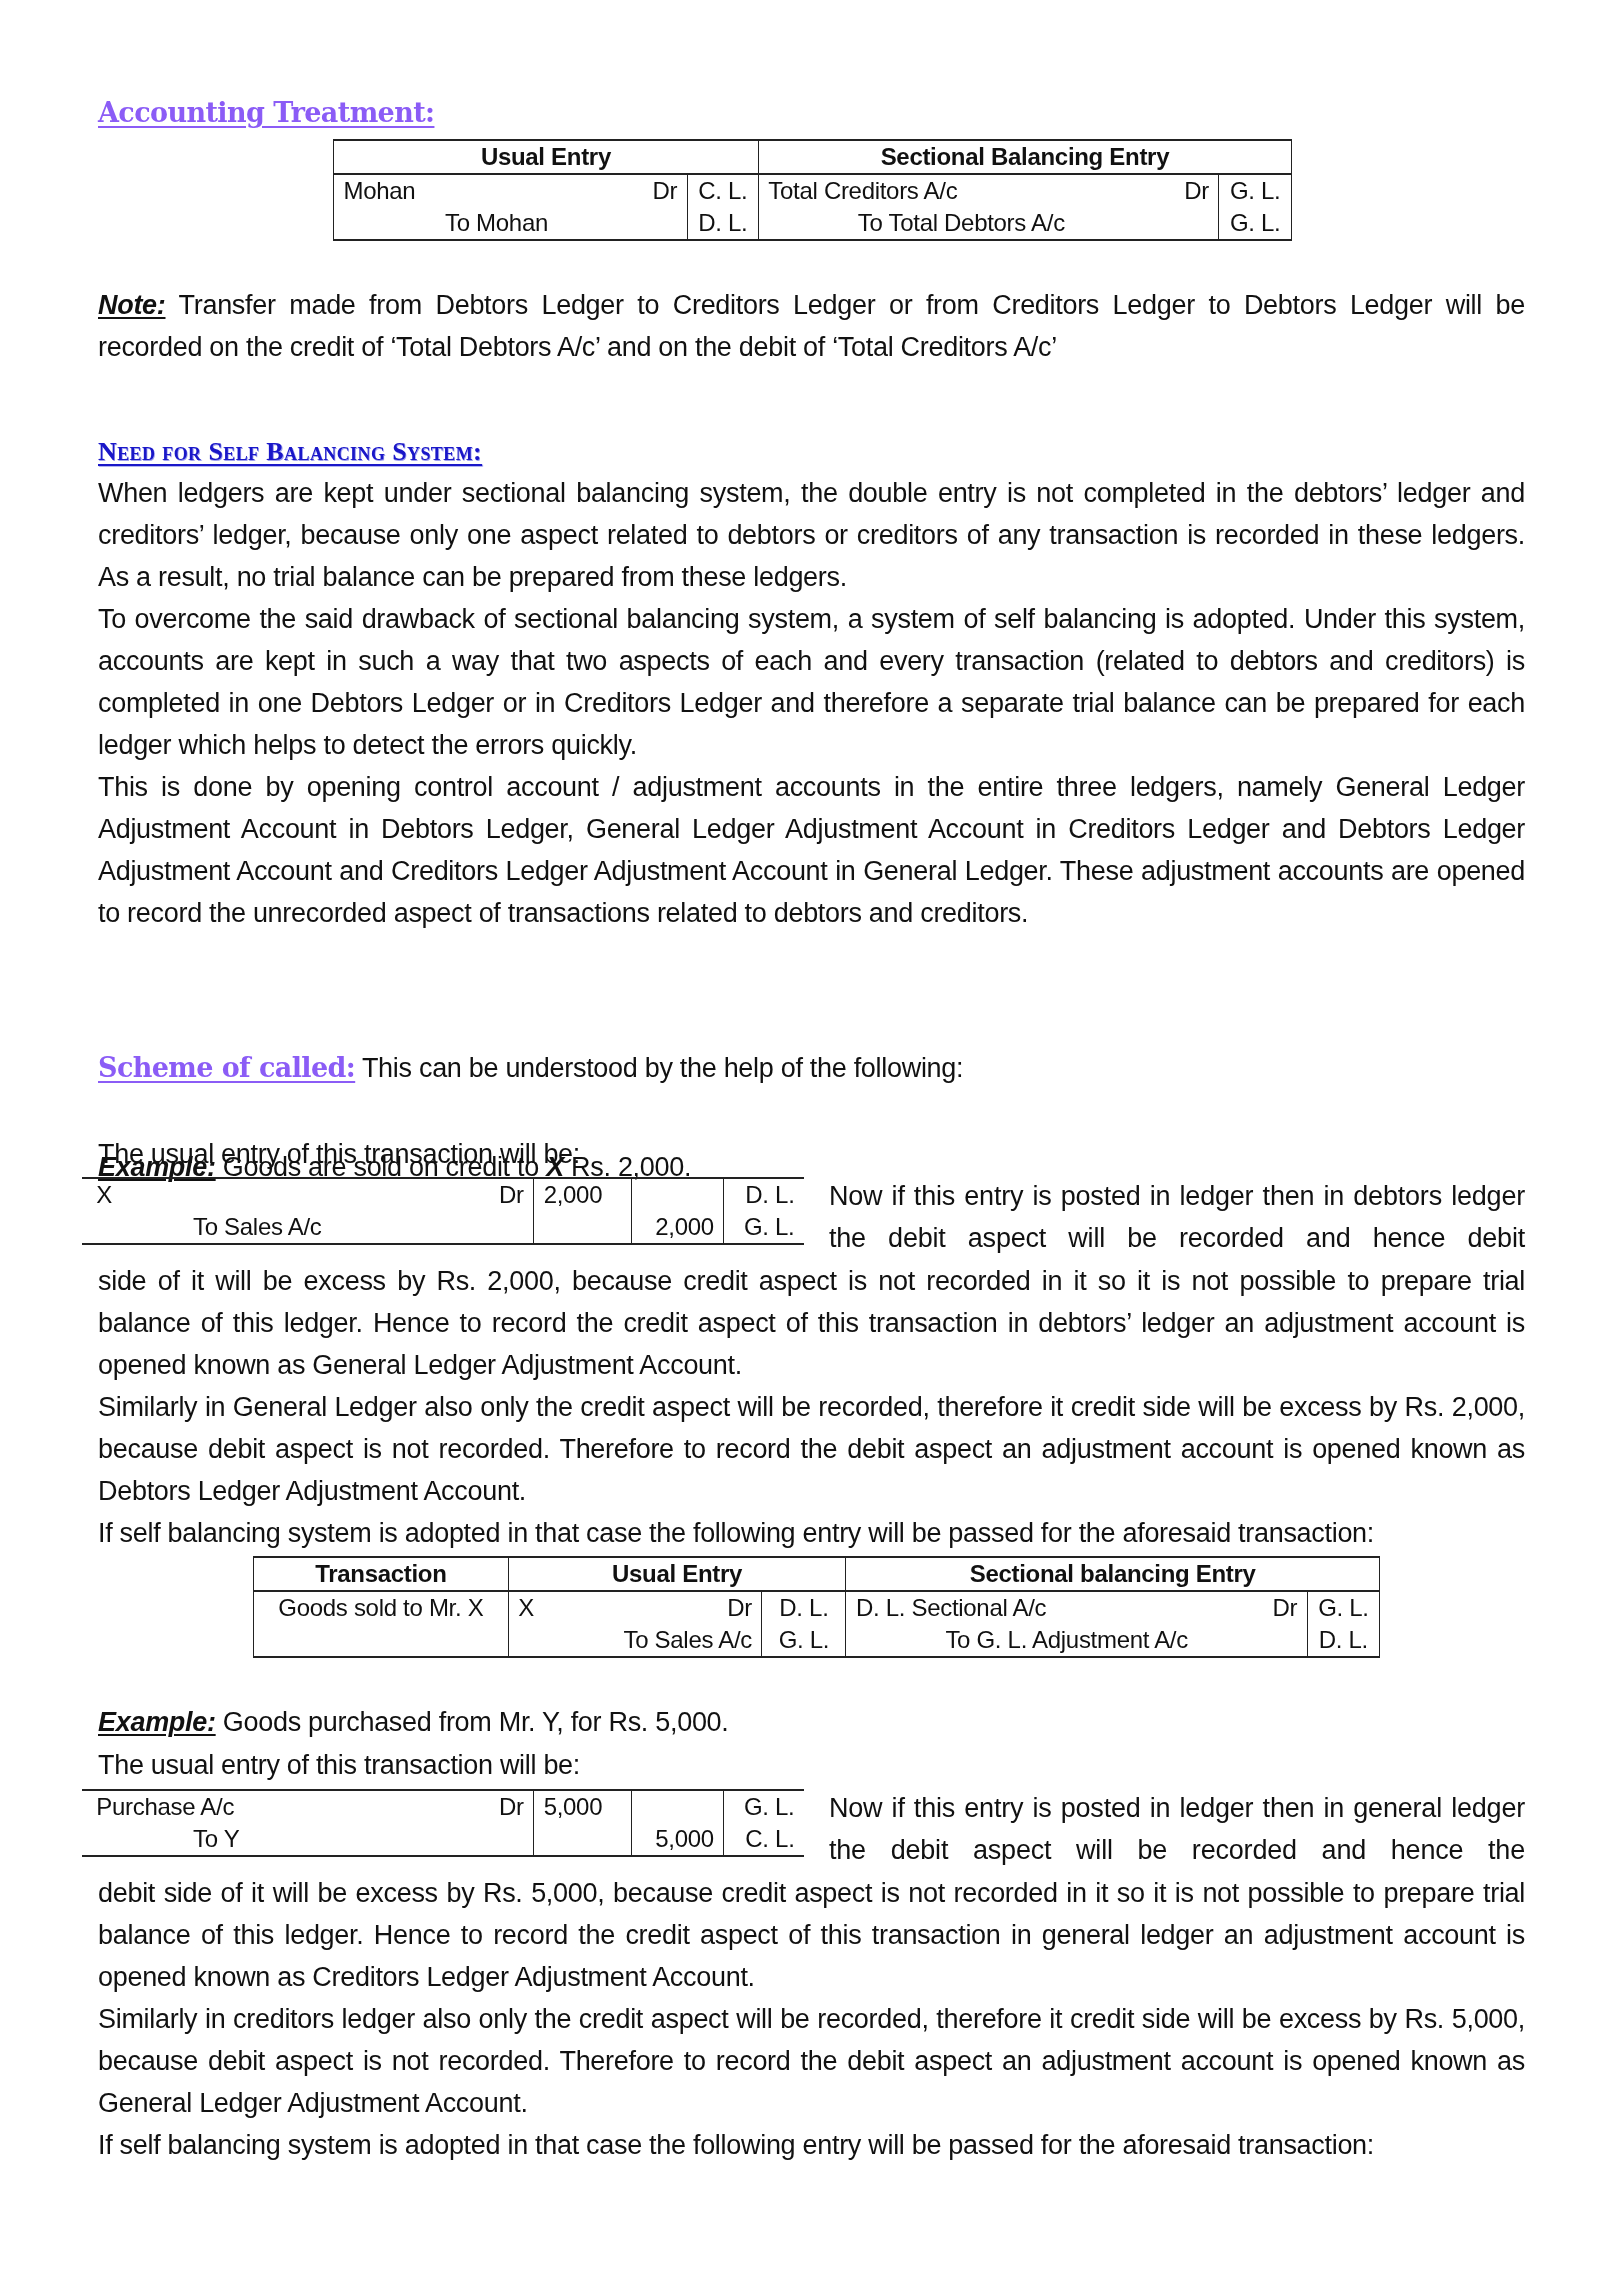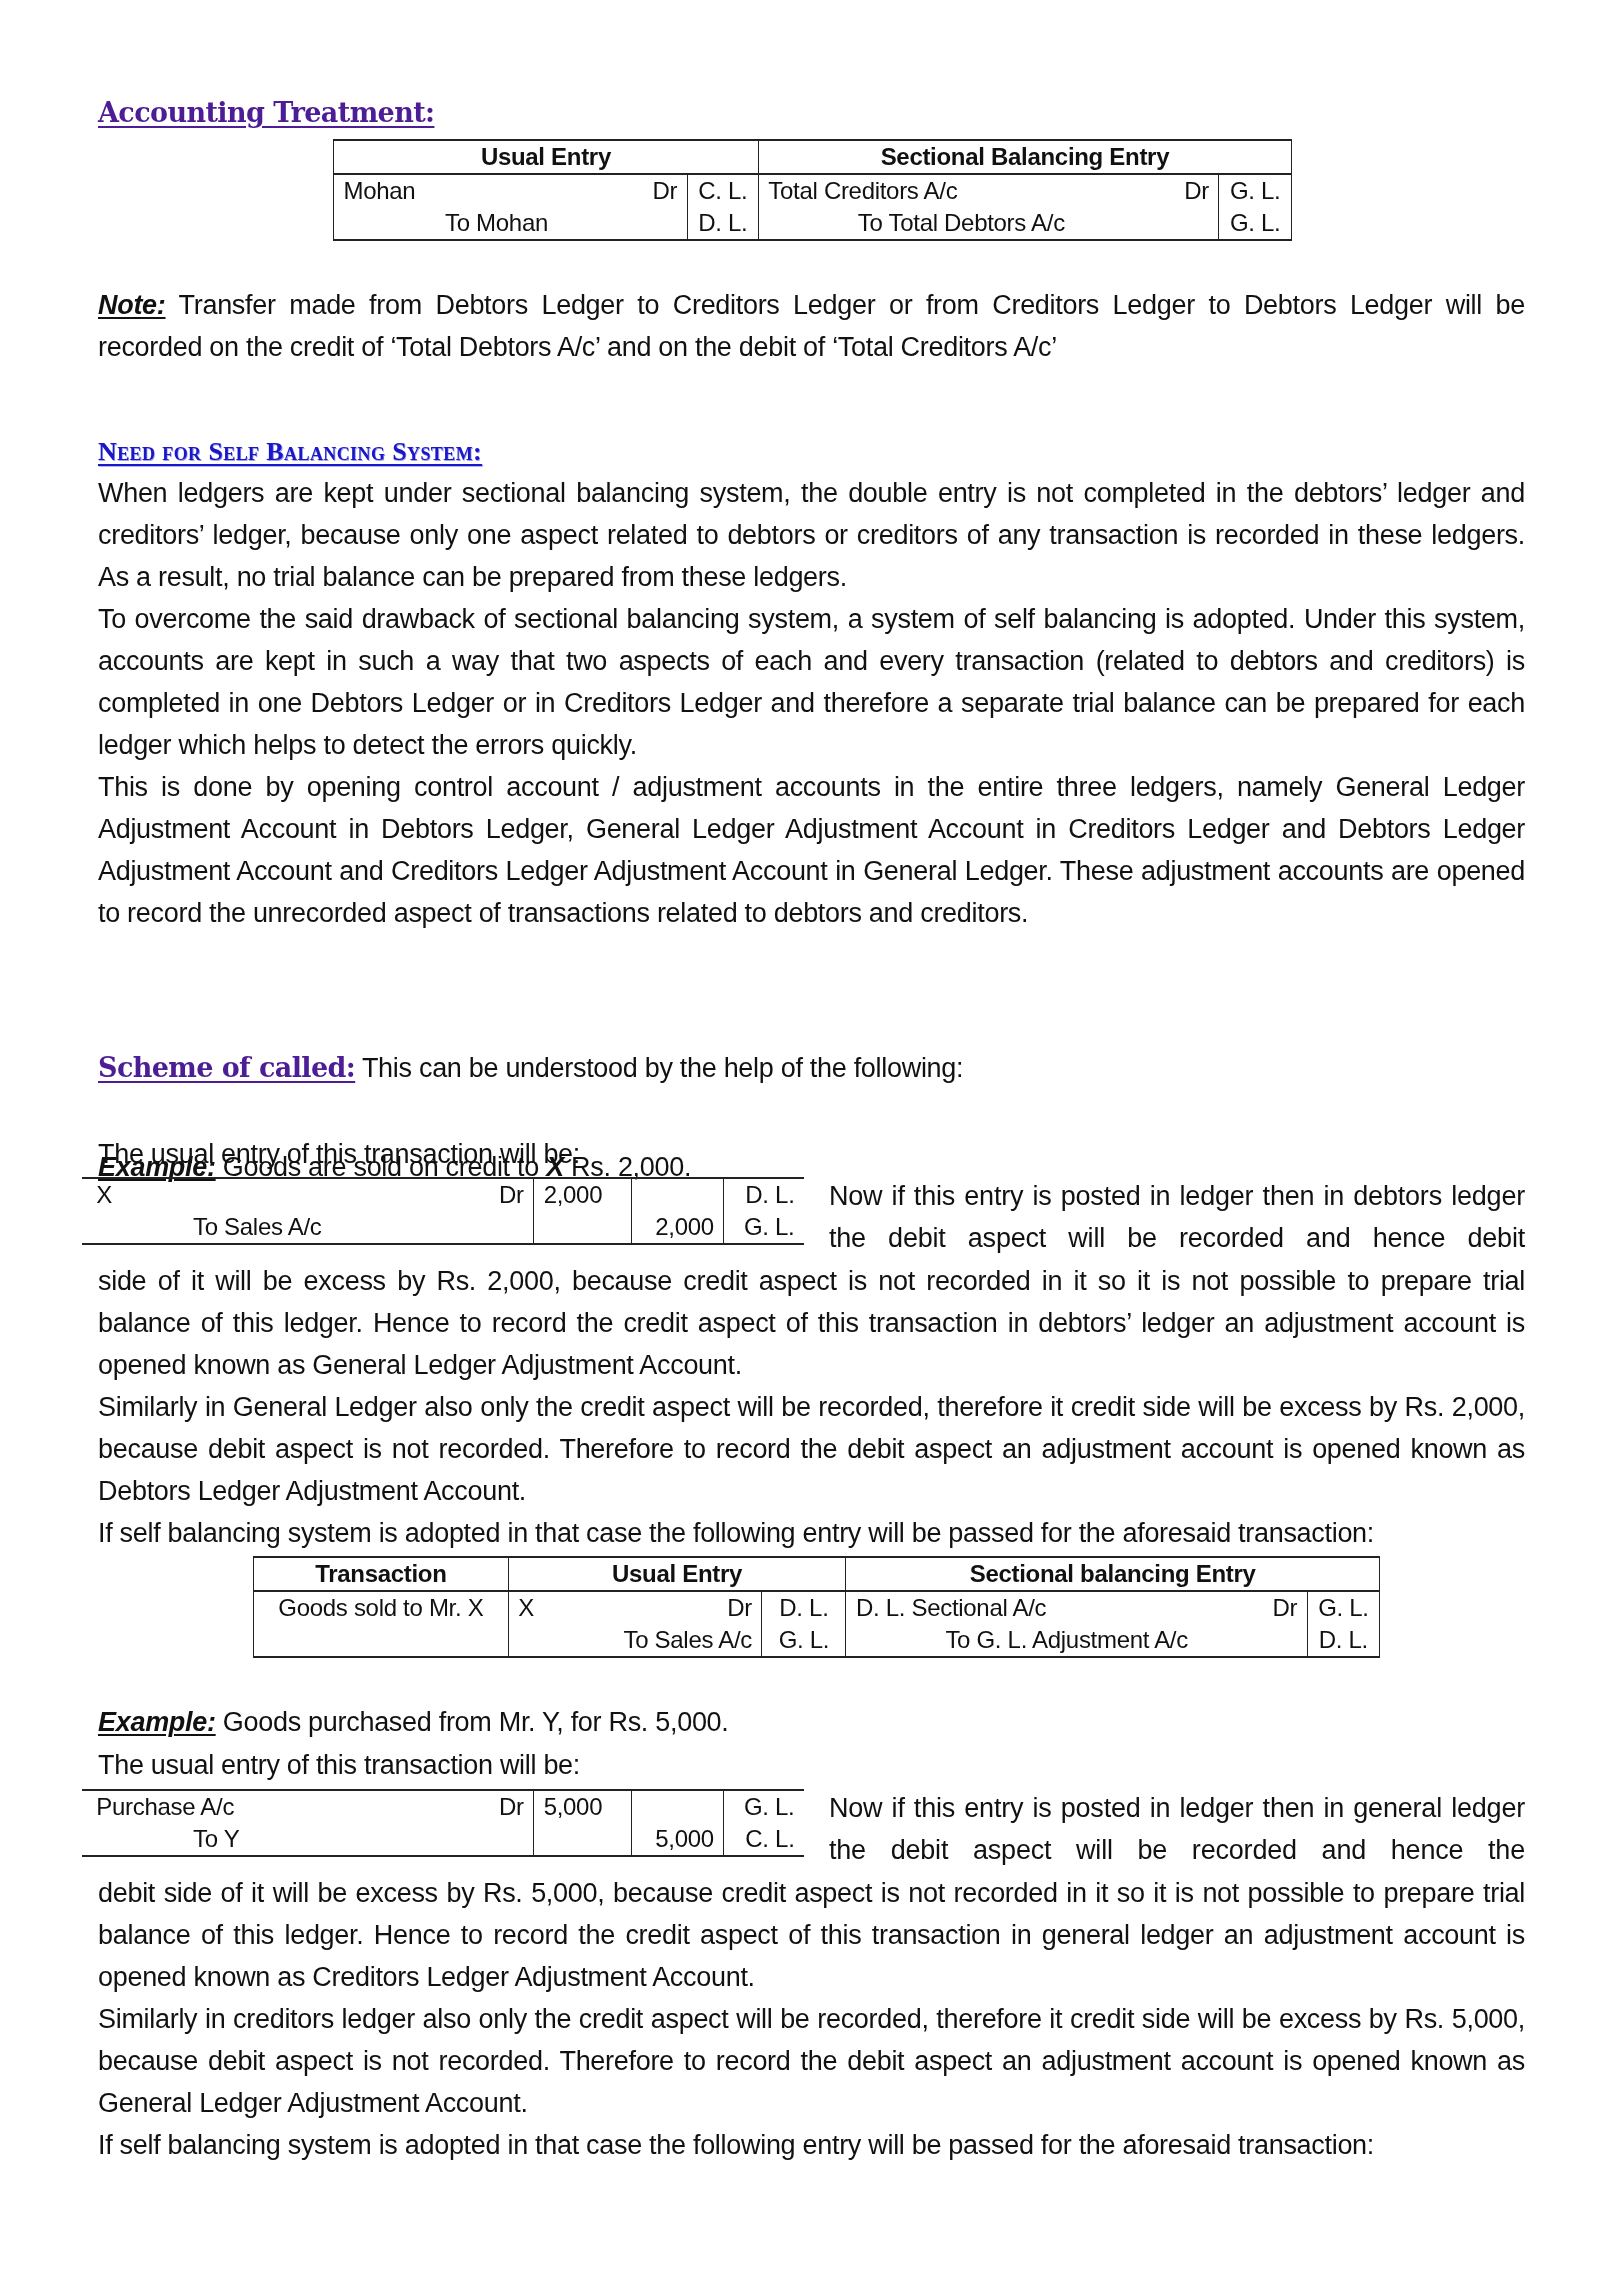--- a/index.html
+++ b/index.html
@@ -3,21 +3,21 @@
 <meta charset="utf-8">
 <style>
   html, body { margin: 0; padding: 0; background: #ffffff; }
   body { width: 1622px; height: 2295px; position: relative; overflow: hidden;
          font-family: "Liberation Sans", "DejaVu Sans", sans-serif; color: #111; }
   .page { position: absolute; left: 0; top: 0; width: 1622px; height: 2295px; }
   .abs { position: absolute; }
   .txt { font-size: 27px; line-height: 42px; letter-spacing: -0.2px; }
   .para { position: absolute; left: 98px; width: 1427px; font-size: 27px; line-height: 42px;
           text-align: justify; letter-spacing: -0.3px; }
-  .heading-cyan { color: #4c1d95; font-family: "DejaVu Serif", "Liberation Serif", serif;
+  .heading-cyan { color: #8b5cf6; font-family: "DejaVu Serif", "Liberation Serif", serif;
                   font-weight: bold; font-size: 27px; text-decoration: underline;
                   text-decoration-thickness: 2.4px; text-underline-offset: 4px; letter-spacing: -0.6px; }
   .heading-blue { color: #1a17c8; font-family: "Liberation Serif", "DejaVu Serif", serif;
                   font-weight: bold; font-size: 26px; text-decoration: underline;
                   text-decoration-thickness: 2.4px; text-underline-offset: 4px;
                   font-variant: small-caps; letter-spacing: 0.4px;
                   text-shadow: 0.8px 0.8px 0 #9ea0f0; }
   .label-bold { font-weight: bold; font-style: italic; text-decoration: underline;
                 text-decoration-thickness: 1.6px; text-underline-offset: 3.2px; }
   table.ledger { position: absolute; border-collapse: collapse; font-size: 24px;

